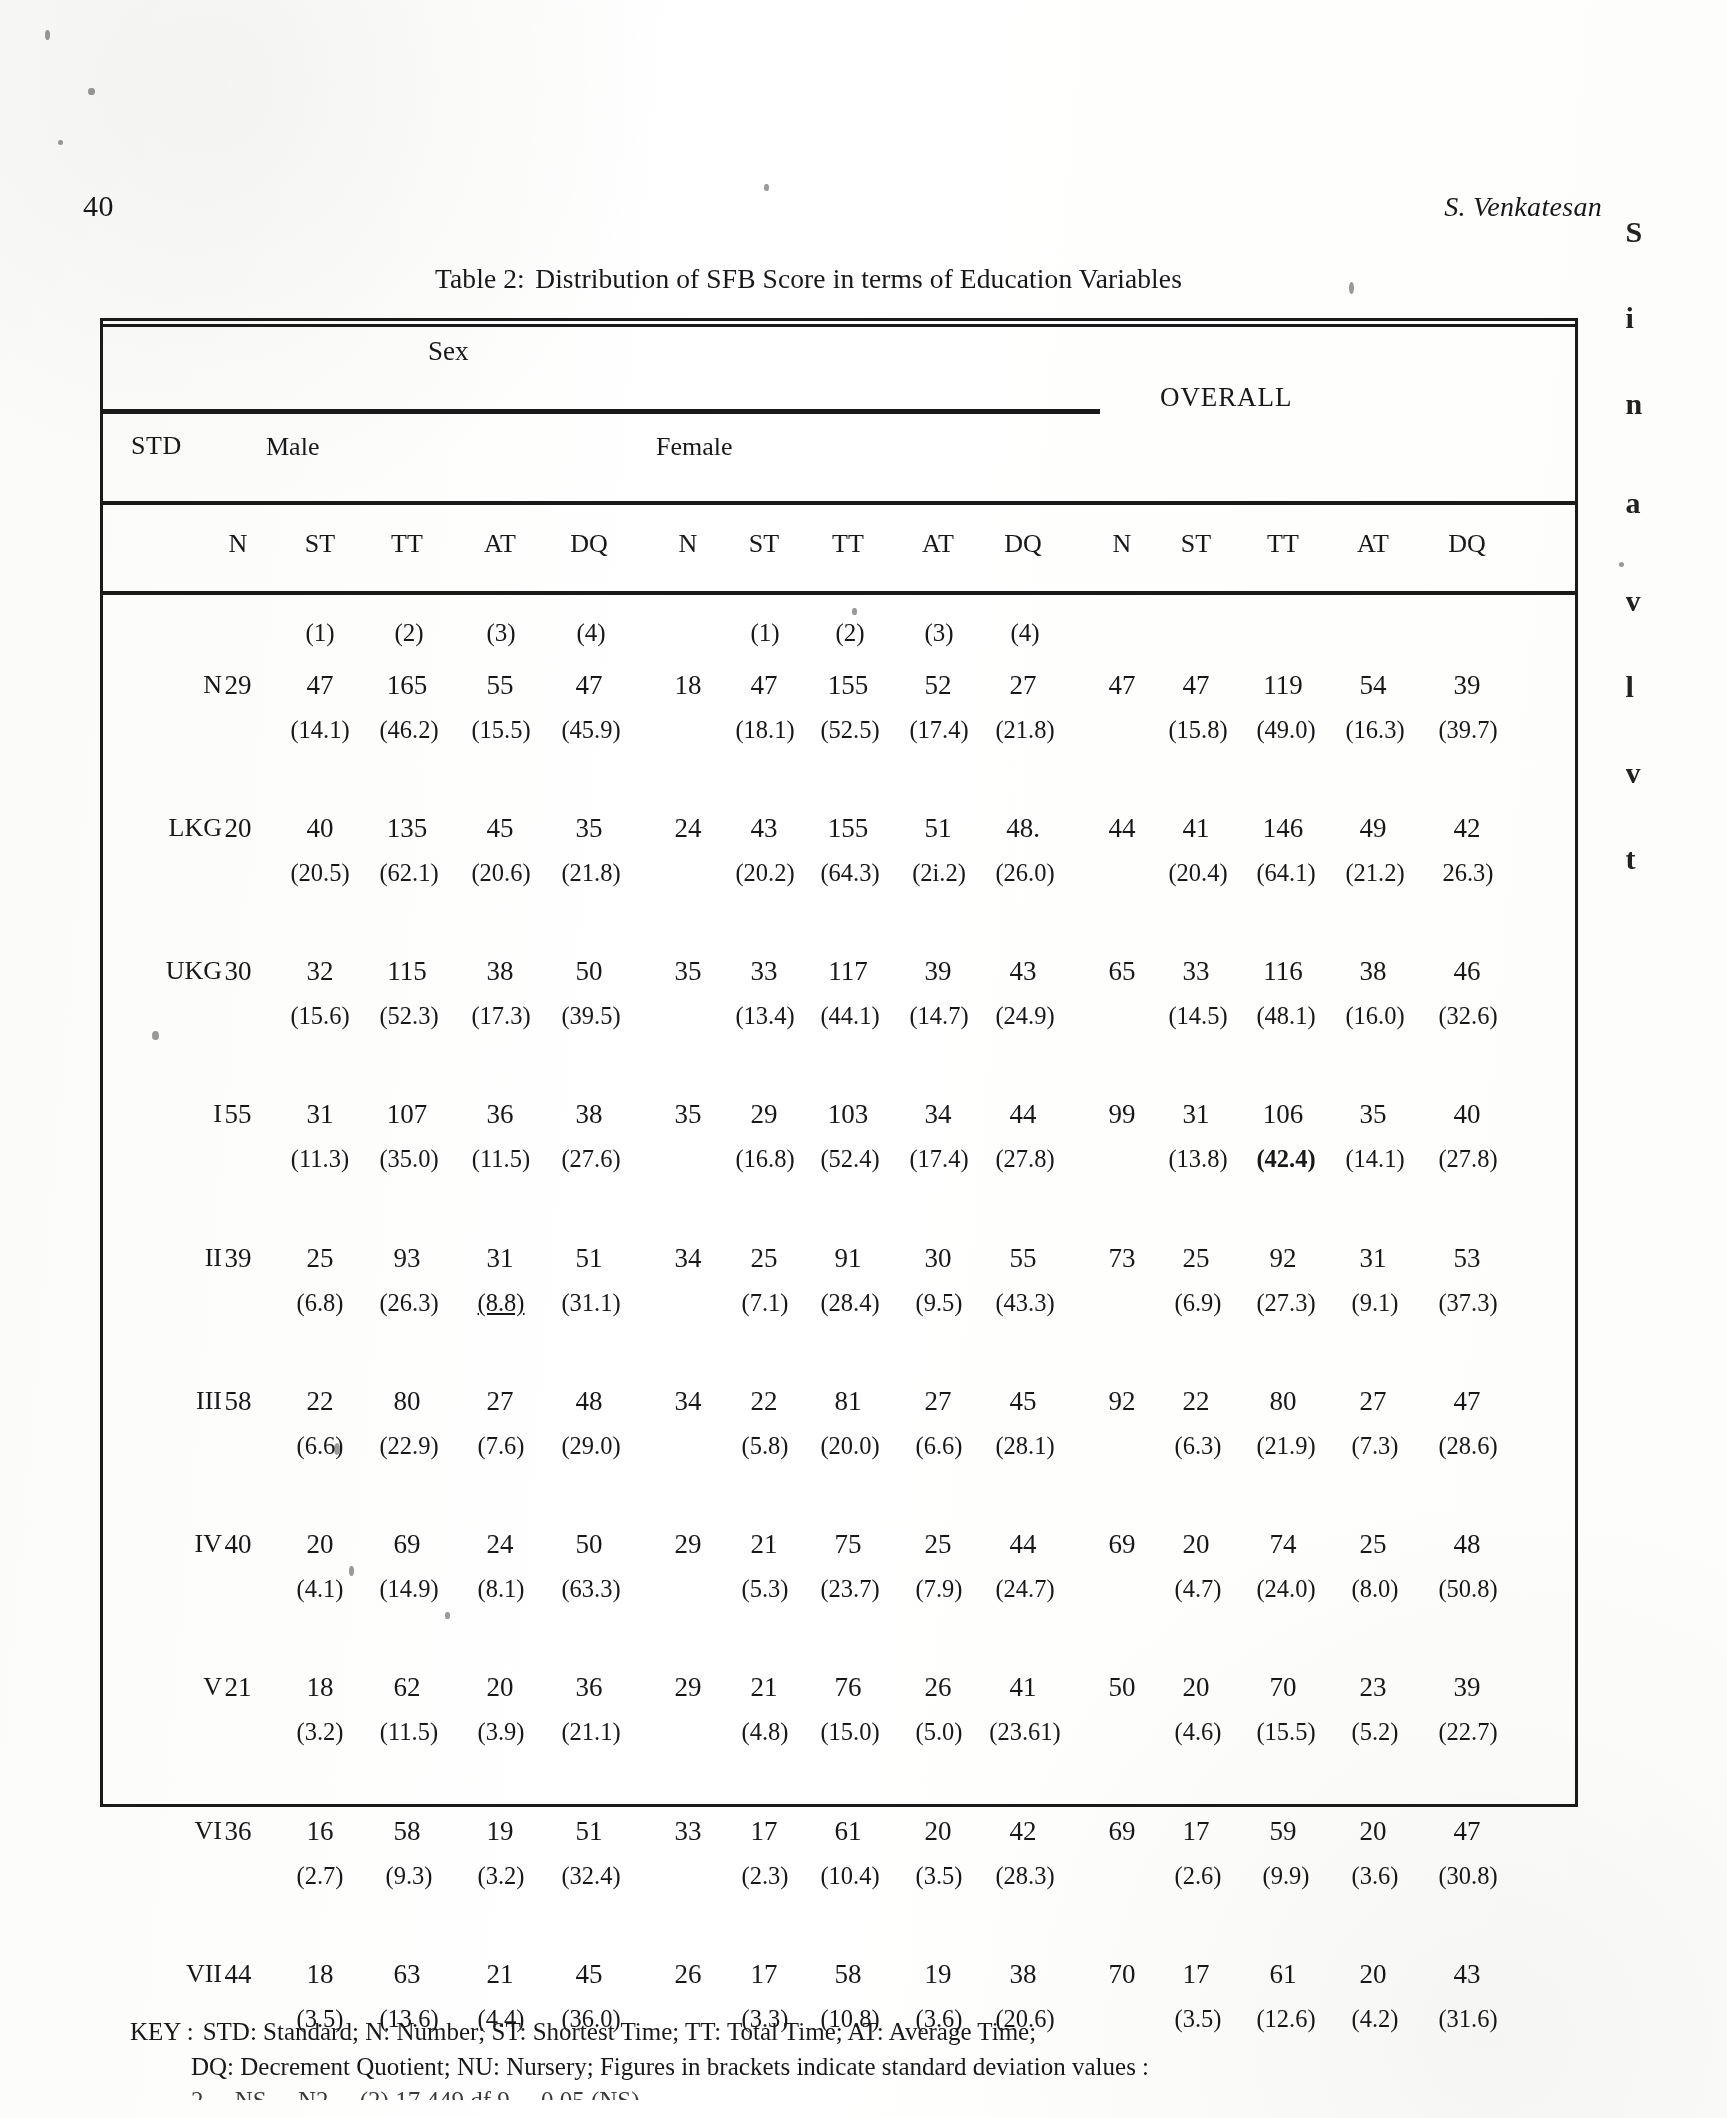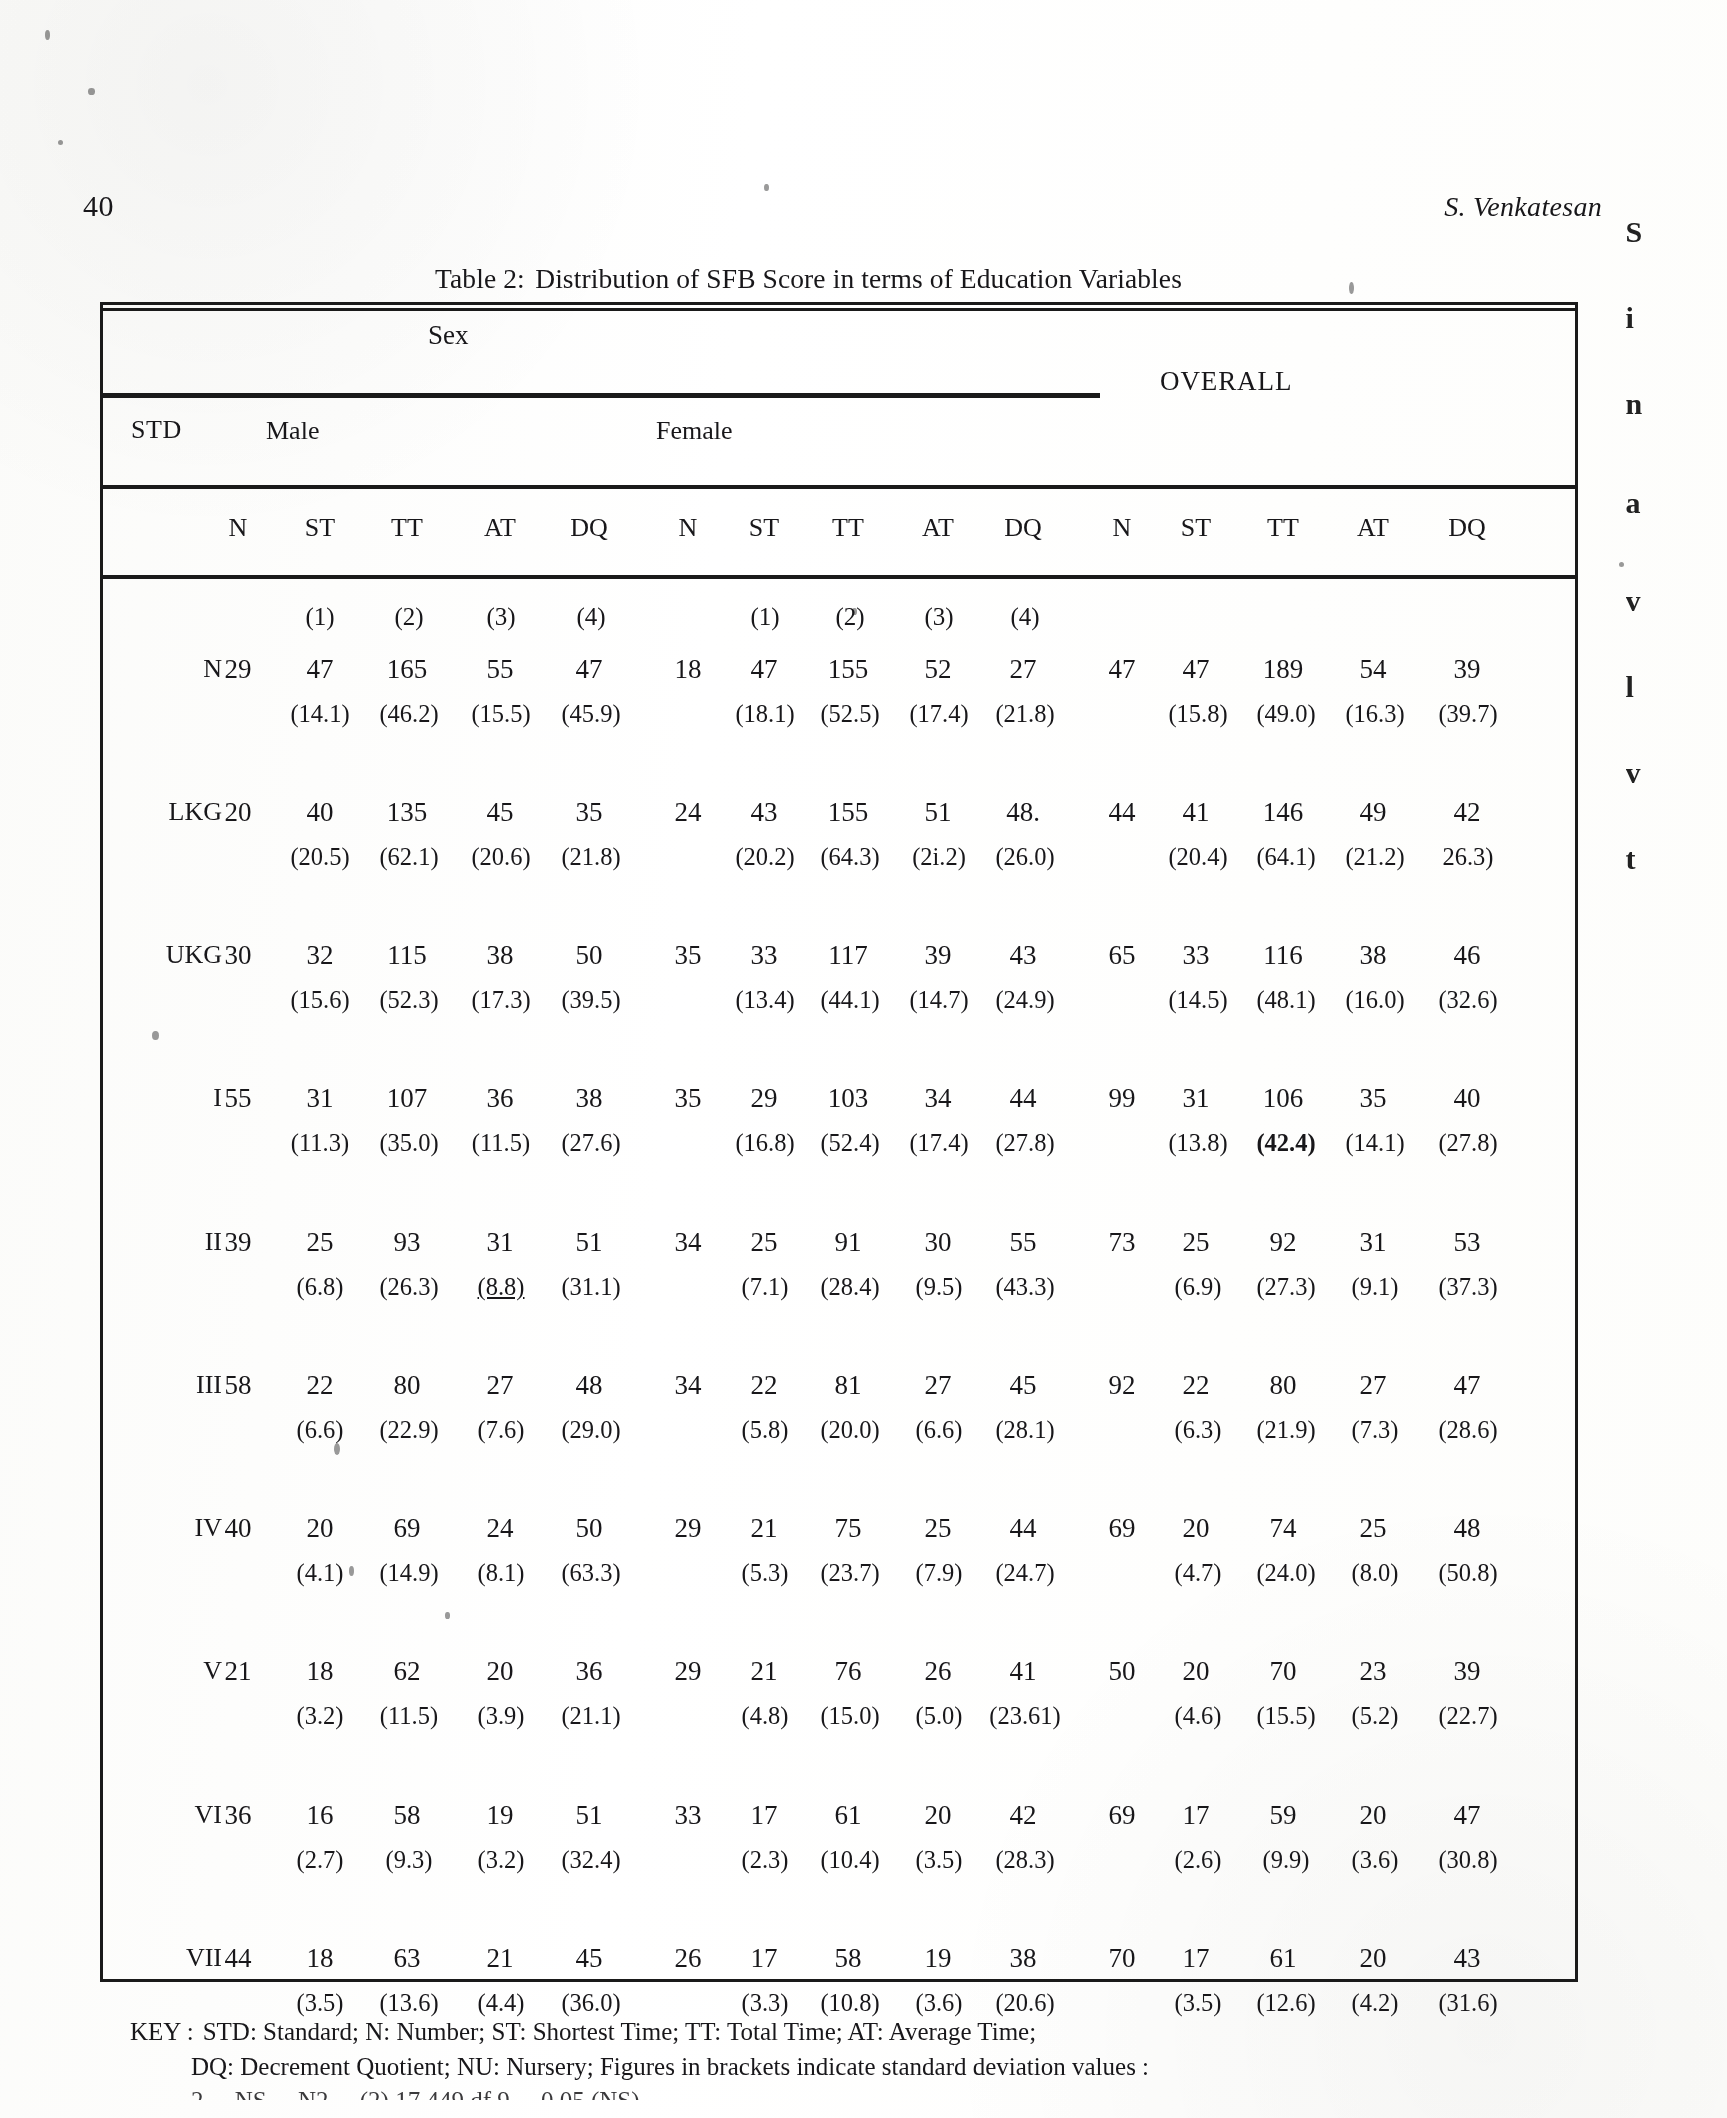--- a/index.html
+++ b/index.html
@@ -53,23 +53,23 @@
     font-size: 27.5px;
     letter-spacing: 0.1px;
     padding-right: 111px;
   }
   #table-caption .cap-label { margin-right: 10.4px; }
 
   
   #table-frame {
     position: absolute;
     left: 100px;
-    top: 302px;
+    top: 318px;
     width: 1478px;
-    height: 1680px;
+    height: 1489px;
     border: 3.7px solid #1a1a1a;
     box-sizing: border-box;
     background: transparent;
   }
 
   .hline {
     position: absolute;
     background: #1a1a1a;
     height: 3.7px;
     left: 0;
@@ -256,21 +256,21 @@
         <div class="cellval" style="left: 661px; top: 0px;">47</div>
         <div class="cellval" style="left: 745px; top: 0px;">155</div>
         <div class="cellval" style="left: 835px; top: 0px;">52</div>
         <div class="cellval" style="left: 920px; top: 0px;">27</div>
         <div class="cellsd" style="left: 662px; top: 46px;">(18.1)</div>
         <div class="cellsd" style="left: 747px; top: 46px;">(52.5)</div>
         <div class="cellsd" style="left: 836px; top: 46px;">(17.4)</div>
         <div class="cellsd" style="left: 922px; top: 46px;">(21.8)</div>
         <div class="cellval" style="left: 1019px; top: 0px;">47</div>
         <div class="cellval" style="left: 1093px; top: 0px;">47</div>
-        <div class="cellval" style="left: 1180px; top: 0px;">189</div>
+        <div class="cellval" style="left: 1180px; top: 0px;">119</div>
         <div class="cellval" style="left: 1270px; top: 0px;">54</div>
         <div class="cellval" style="left: 1364px; top: 0px;">39</div>
         <div class="cellsd" style="left: 1095px; top: 46px;">(15.8)</div>
         <div class="cellsd" style="left: 1183px; top: 46px;">(49.0)</div>
         <div class="cellsd" style="left: 1272px; top: 46px;">(16.3)</div>
         <div class="cellsd" style="left: 1365px; top: 46px;">(39.7)</div>
       </div>
       <div class="datarow" style="top: 492px;">
         <div class="rowlabel" style="left: 119px; top: 0px;">LKG</div>
         <div class="cellval" style="left: 135px; top: 0px;">20</div>

